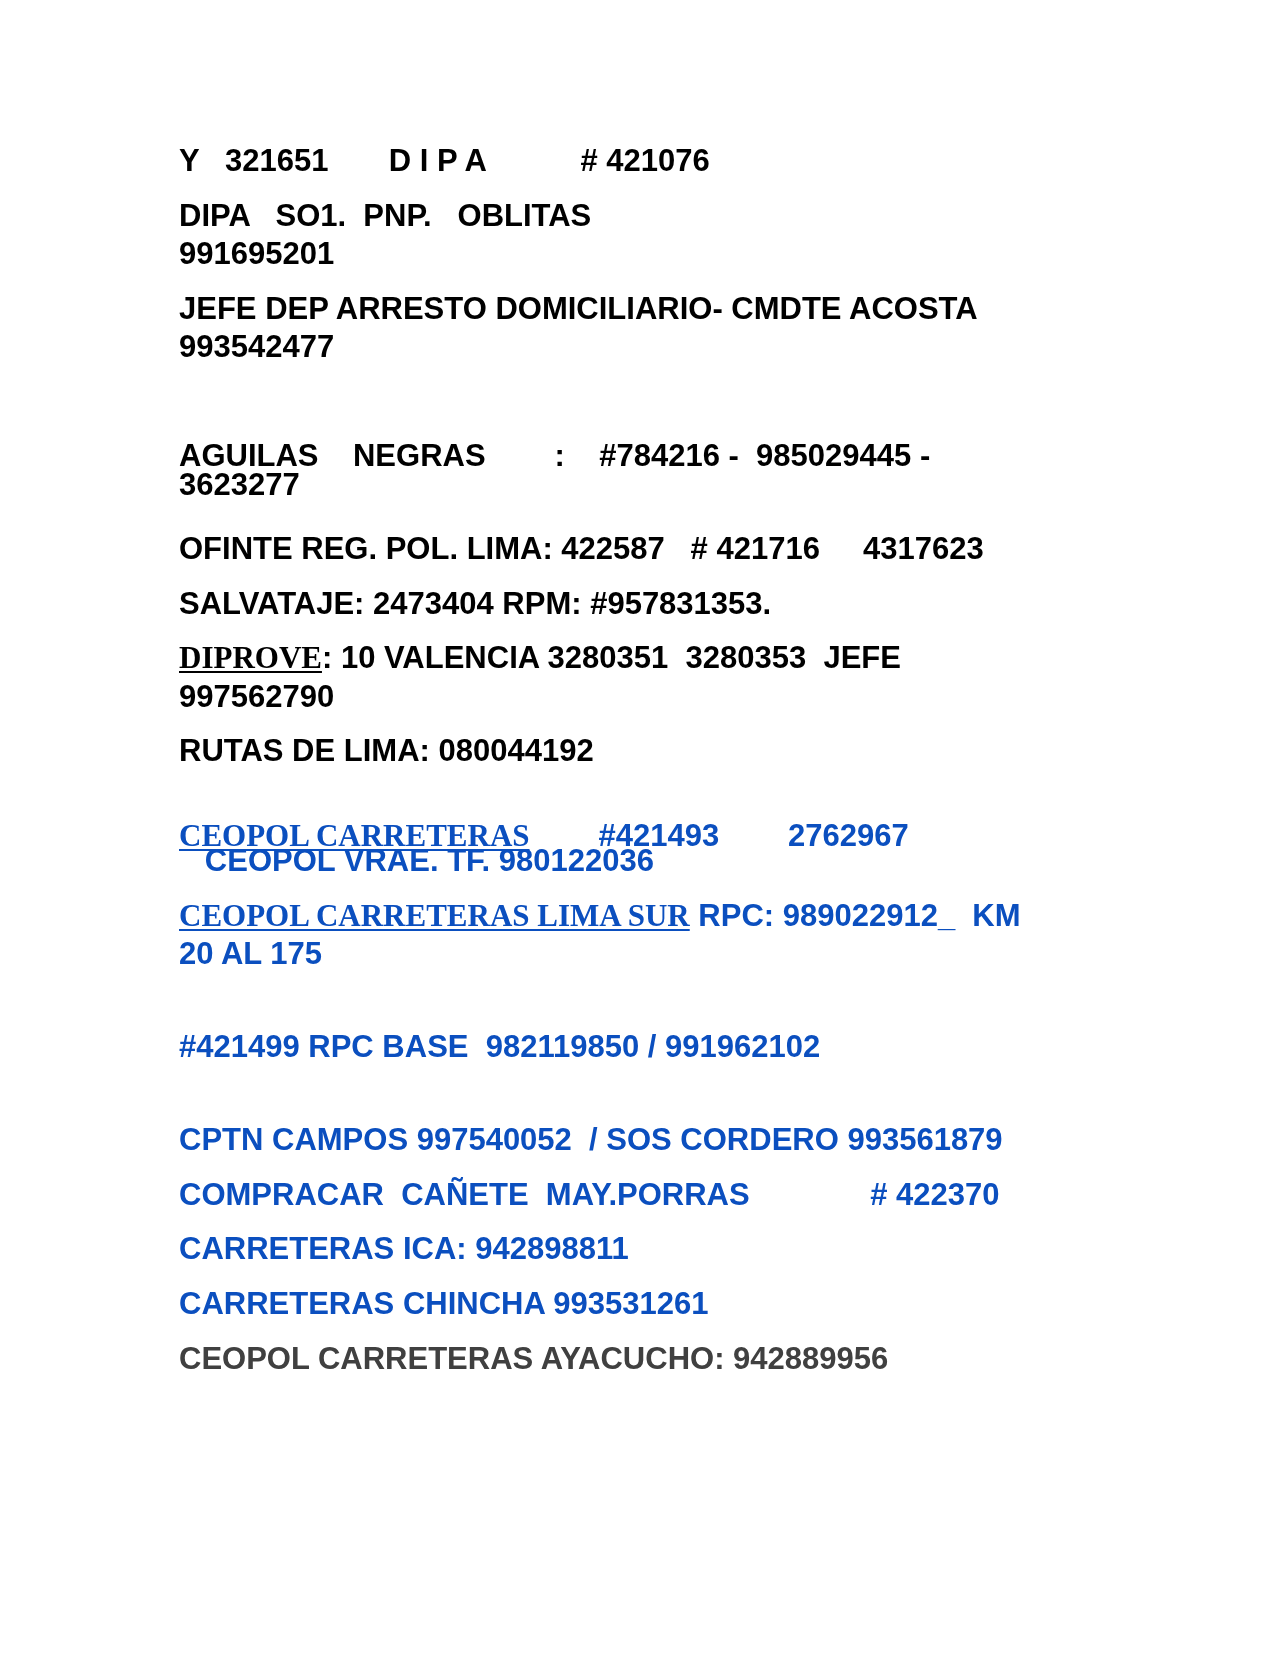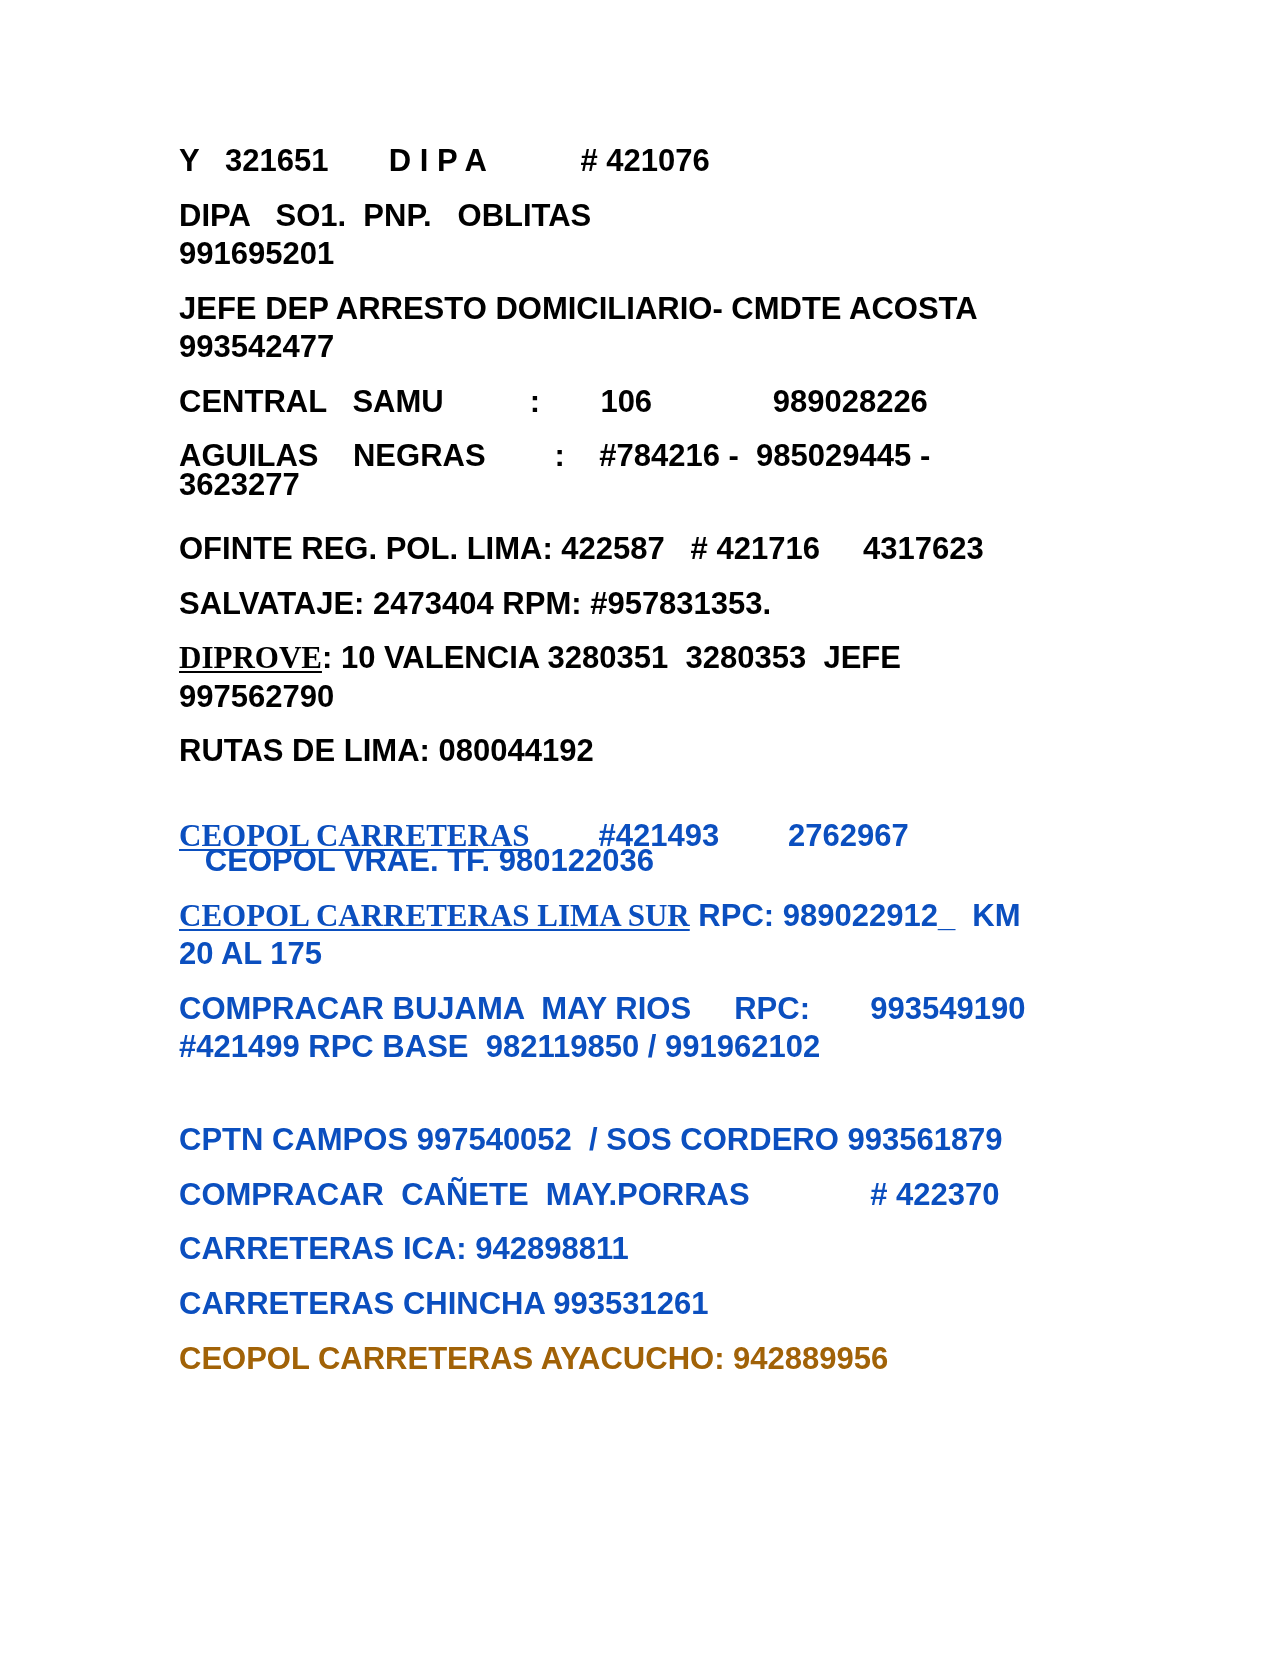--- a/index.html
+++ b/index.html
@@ -26,58 +26,56 @@
       background: #ffffff;
     }
     .line {
       position: absolute;
       left: 179px;
       white-space: pre;
       line-height: 40px;
       margin: 0;
     }
     .blue { color: #0b4fbf; }
-    .blue-light { color: #a16207; text-align: center; }
+    .blue-light { color: #404040; text-align: center; }
     .u { text-decoration: underline; text-decoration-thickness: 2px; text-underline-offset: 3px; font-family: Liberation Serif, serif; }
   </style>
 </head>
 <body>
 
 <div class="page">
 
   <p class="line" style="top:141px">Y   321651       D I P A           # 421076</p>
 
   <p class="line" style="top:196px">DIPA   SO1.  PNP.   OBLITAS</p>
   <p class="line" style="top:234px">991695201</p>
 
   <p class="line" style="top:289px">JEFE DEP ARRESTO DOMICILIARIO- CMDTE ACOSTA</p>
   <p class="line" style="top:327px">993542477</p>
 
-  <p class="line" style="top:382px">CENTRAL   SAMU          :       106              989028226</p>
 
   <p class="line" style="top:436px">AGUILAS    NEGRAS        :    #784216 -  985029445 -</p>
   <p class="line" style="top:465px">3623277</p>
 
   <p class="line" style="top:529px">OFINTE REG. POL. LIMA: 422587   # 421716     4317623</p>
 
   <p class="line" style="top:584px">SALVATAJE: 2473404 RPM: #957831353.</p>
 
   <p class="line" style="top:638px"><span class="u">DIPROVE</span><span>: 10 VALENCIA 3280351  3280353  JEFE</span></p>
   <p class="line" style="top:677px">997562790</p>
 
   <p class="line" style="top:731px">RUTAS DE LIMA: 080044192</p>
 
   <p class="line blue" style="top:816px"><span class="u">CEOPOL CARRETERAS</span><span>        #421493        2762967</span></p>
 
   <p class="line blue" style="top:841px">   CEOPOL VRAE. TF. 980122036</p>
 
   <p class="line blue" style="top:896px"><span class="u">CEOPOL CARRETERAS LIMA SUR</span><span> RPC: 989022912_  KM</span></p>
   <p class="line blue" style="top:934px">20 AL 175</p>
 
-  <p class="line blue" style="top:989px">COMPRACAR BUJAMA  MAY RIOS     RPC:       993549190</p>
   <p class="line blue" style="top:1027px">#421499 RPC BASE  982119850 / 991962102</p>
 
   <p class="line blue" style="top:1120px">CPTN CAMPOS 997540052  / SOS CORDERO 993561879</p>
 
   <p class="line blue" style="top:1175px">COMPRACAR  CAÑETE  MAY.PORRAS              # 422370</p>
 
   <p class="line blue" style="top:1229px">CARRETERAS ICA: 942898811</p>
 
   <p class="line blue" style="top:1284px">CARRETERAS CHINCHA 993531261</p>
 

